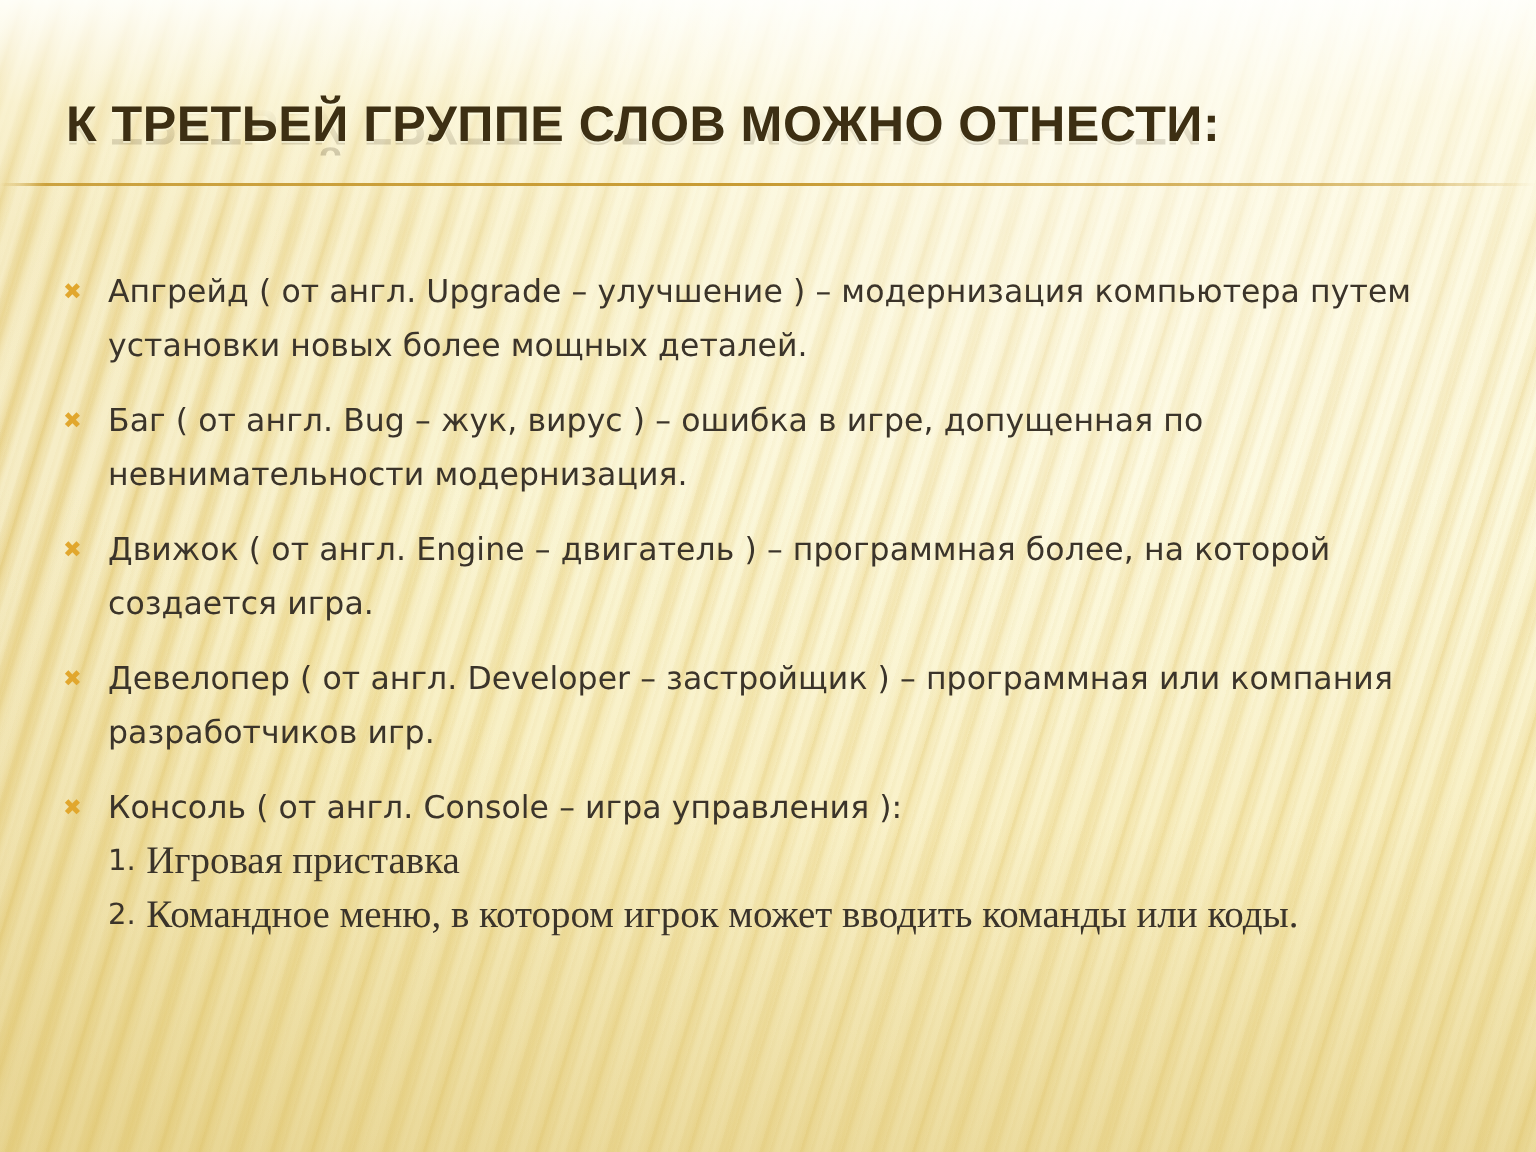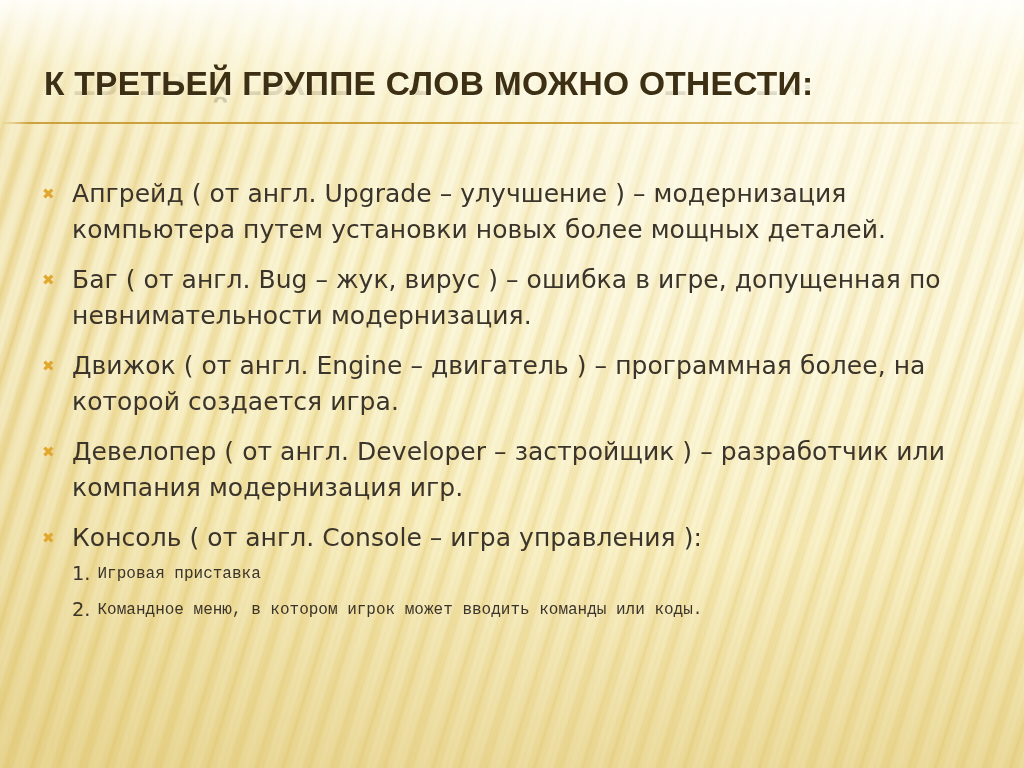--- a/index.html
+++ b/index.html
@@ -140,21 +140,21 @@
     color: #e1a72e;
     text-align: left;
     padding-left: 4px;
     box-sizing: border-box;
     user-select: none;
   }
 
   .bullet-text {
     flex: 1 1 auto;
     font-family: "DejaVu Sans", sans-serif;
-    font-size: 25px;
+    font-size: 21px;
     line-height: 36px;
     color: #3b342a;
     letter-spacing: 0.05px;
   }
 
   .sub-list {
     margin: 0;
     padding: 0;
     list-style: none;
   }
@@ -169,22 +169,22 @@
     flex: 0 0 auto;
     font-family: "DejaVu Sans", sans-serif;
     font-size: 19.4px;
     line-height: 36px;
     color: #3b342a;
     padding-right: 7px;
   }
 
   .sub-text {
     flex: 1 1 auto;
-    font-family: Liberation Mono, monospace;
-    font-size: 16px;
+    font-family: Liberation Serif, serif;
+    font-size: 26px;
     line-height: 36px;
     color: #3b342a;
   }
 </style>
 </head>
 <body>
 
 <div id="slide">
 
   <div id="title-block">
@@ -206,21 +206,21 @@
       <span class="bullet-text">Баг ( от англ. Bug – жук, вирус ) – ошибка в игре, допущенная по невнимательности модернизация.</span>
     </div>
 
     <div class="bullet-row">
       <span class="bullet-marker">✖</span>
       <span class="bullet-text">Движок ( от англ. Engine – двигатель ) – программная более, на которой создается игра.</span>
     </div>
 
     <div class="bullet-row">
       <span class="bullet-marker">✖</span>
-      <span class="bullet-text">Девелопер ( от англ. Developer – застройщик ) – разработчик или компания модернизация игр.</span>
+      <span class="bullet-text">Девелопер ( от англ. Developer – застройщик ) – программная или компания разработчиков игр.</span>
     </div>
 
     <div class="bullet-row" style="margin-bottom:0;">
       <span class="bullet-marker">✖</span>
       <span class="bullet-text">Консоль ( от англ. Console – игра управления ):</span>
     </div>
 
     <ol class="sub-list">
       <li class="sub-item">
         <span class="sub-number">1.</span>

